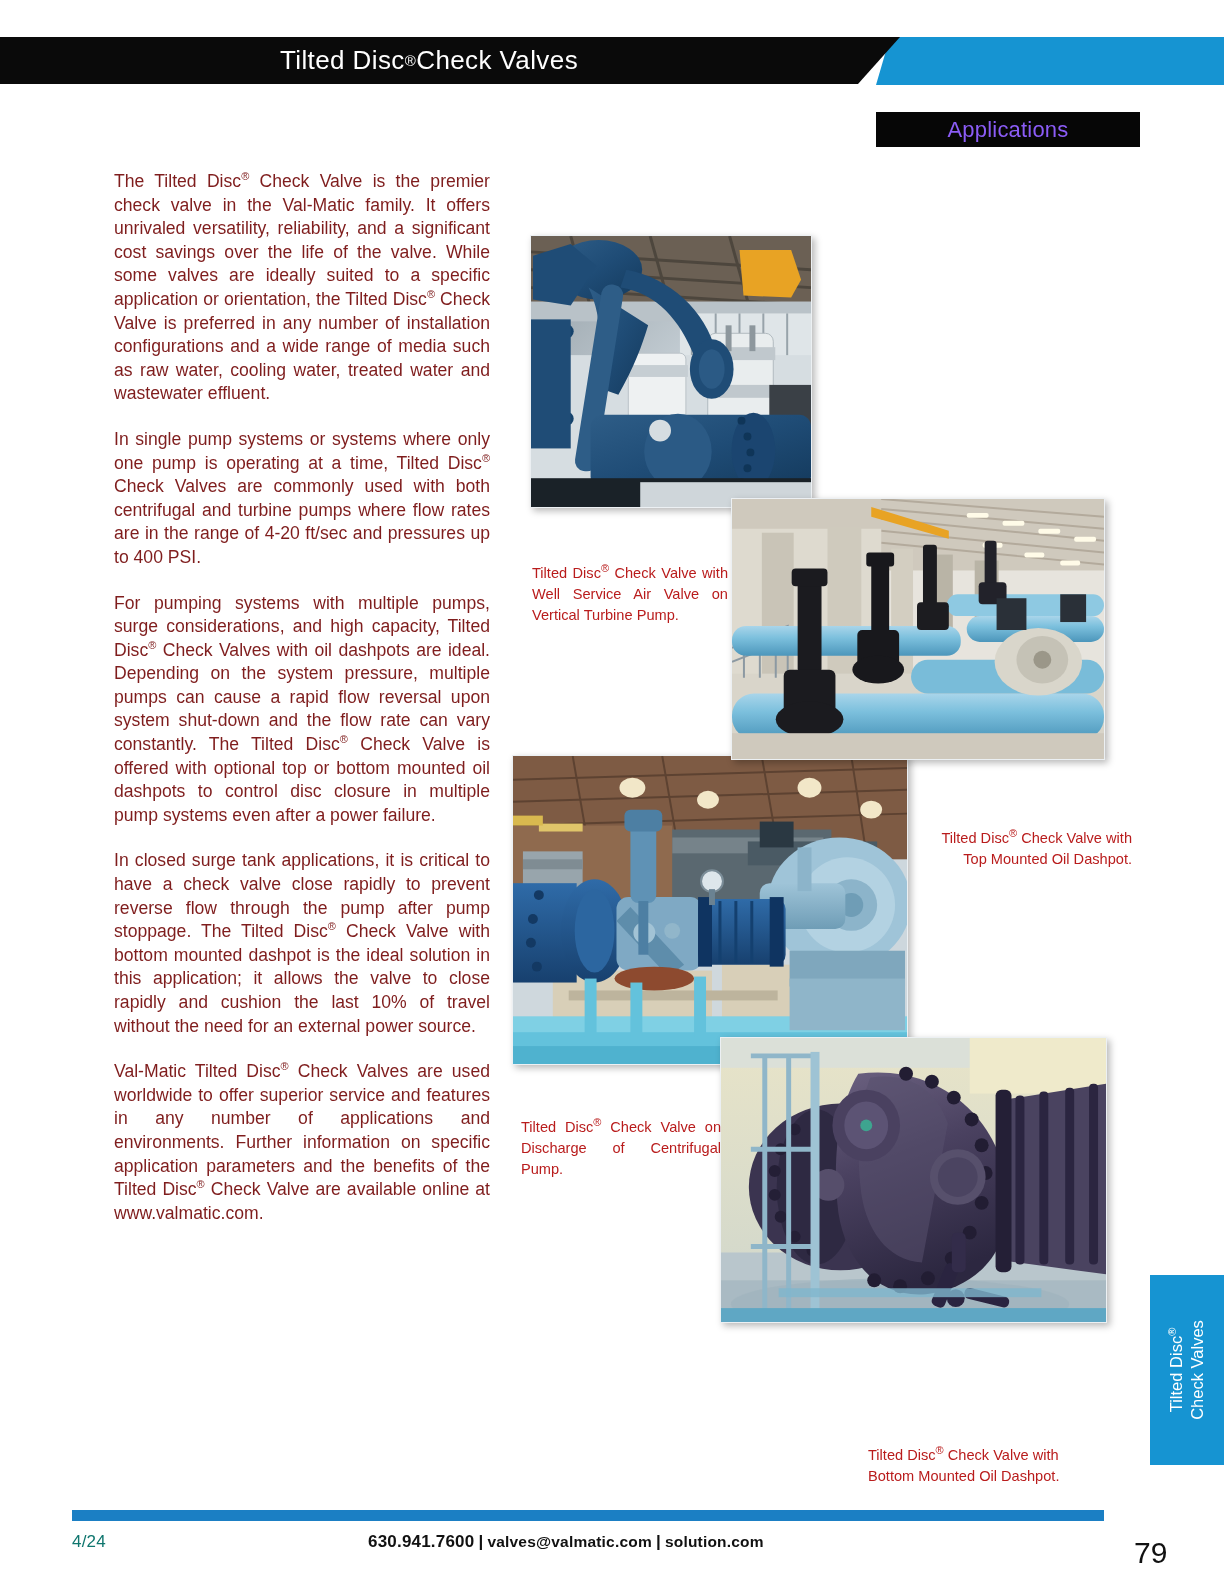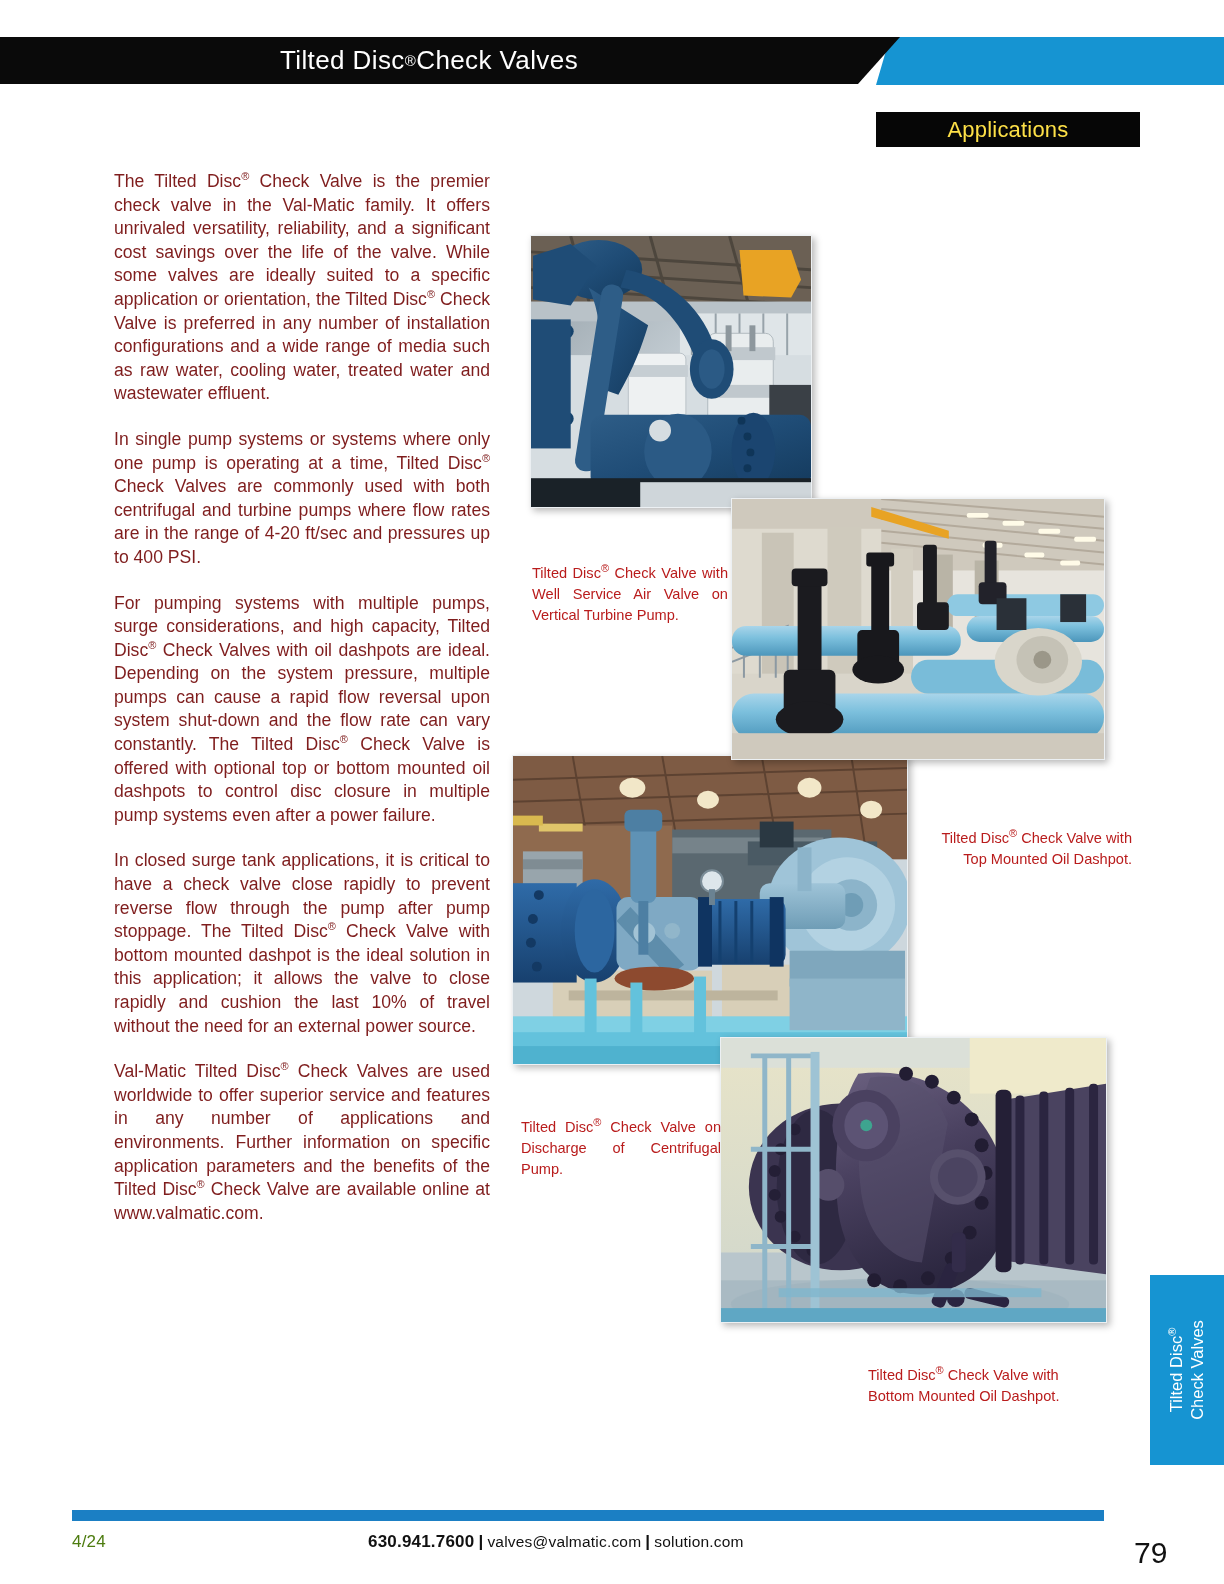--- a/index.html
+++ b/index.html
@@ -30,21 +30,21 @@
     background: #1694d2;
     clip-path: polygon(14px 0, 348px 0, 348px 48px, 0 48px);
     z-index: 2;
   }
 
   
   .applications-tab {
     position: absolute; left: 876px; top: 112px; width: 264px; height: 35px;
     background: #060606;
     display: flex; align-items: center; justify-content: center;
-    color: #fde047; font-size: 22px; letter-spacing: 0.2px;
+    color: #8b5cf6; font-size: 22px; letter-spacing: 0.2px;
     z-index: 5;
   }
 
   
   .body-col {
     position: absolute; left: 114px; top: 170px; width: 376px;
     z-index: 6;
   }
   .body-col p {
     font-size: 17.6px;
@@ -77,21 +77,21 @@
     position: absolute;
     font-size: 14.6px;
     line-height: 21px;
     color: #b91c1c;
     z-index: 14;
     margin-top: 31px;
   }
   #caption-1 { left: 532px; top: 532px; width: 196px; text-align: justify; }
   #caption-2 { left: 932px; top: 797px; width: 200px; text-align: right; }
   #caption-3 { left: 521px; top: 1086px; width: 200px; text-align: justify; }
-  #caption-4 { left: 868px; top: 1334px; width: 240px; }
+  #caption-4 { left: 868px; top: 1414px; width: 240px; }
 
   
   .side-tab {
     position: absolute; left: 1150px; top: 1275px; width: 74px; height: 190px;
     background: #1694d2; z-index: 8;
   }
   .side-tab-inner {
     position: absolute; left: 0; top: 0; width: 190px; height: 74px;
     transform-origin: 0 0;
     transform: rotate(-90deg) translate(-190px, 0);
@@ -102,28 +102,28 @@
     white-space: nowrap;
   }
 
   
   .footer-rule {
     position: absolute; left: 72px; top: 1510px; width: 1032px; height: 11px;
     background: #1b7fc4; z-index: 7;
   }
   .footer-left {
     position: absolute; left: 72px; top: 1532px;
-    font-size: 17px; color: #4d7c0f; letter-spacing: 0.2px; z-index: 7;
+    font-size: 17px; color: #0f766e; letter-spacing: 0.2px; z-index: 7;
   }
   .footer-center {
     position: absolute; left: 368px; top: 1532px;
     font-size: 17px; color: #111; font-weight: bold; letter-spacing: 0.2px; z-index: 7;
   }
   .footer-center .sep { font-weight: bold; padding: 0 4px; }
-  .footer-center .small { font-size: 15.5px; font-weight: normal; }
+  .footer-center .small { font-size: 15.5px; font-weight: bold; }
   .page-number {
     position: absolute; left: 1134px; top: 1536px;
     font-size: 30px; color: #111; z-index: 9;
   }
 </style>
 </head>
 <body>
 
 <div class="page">
 

